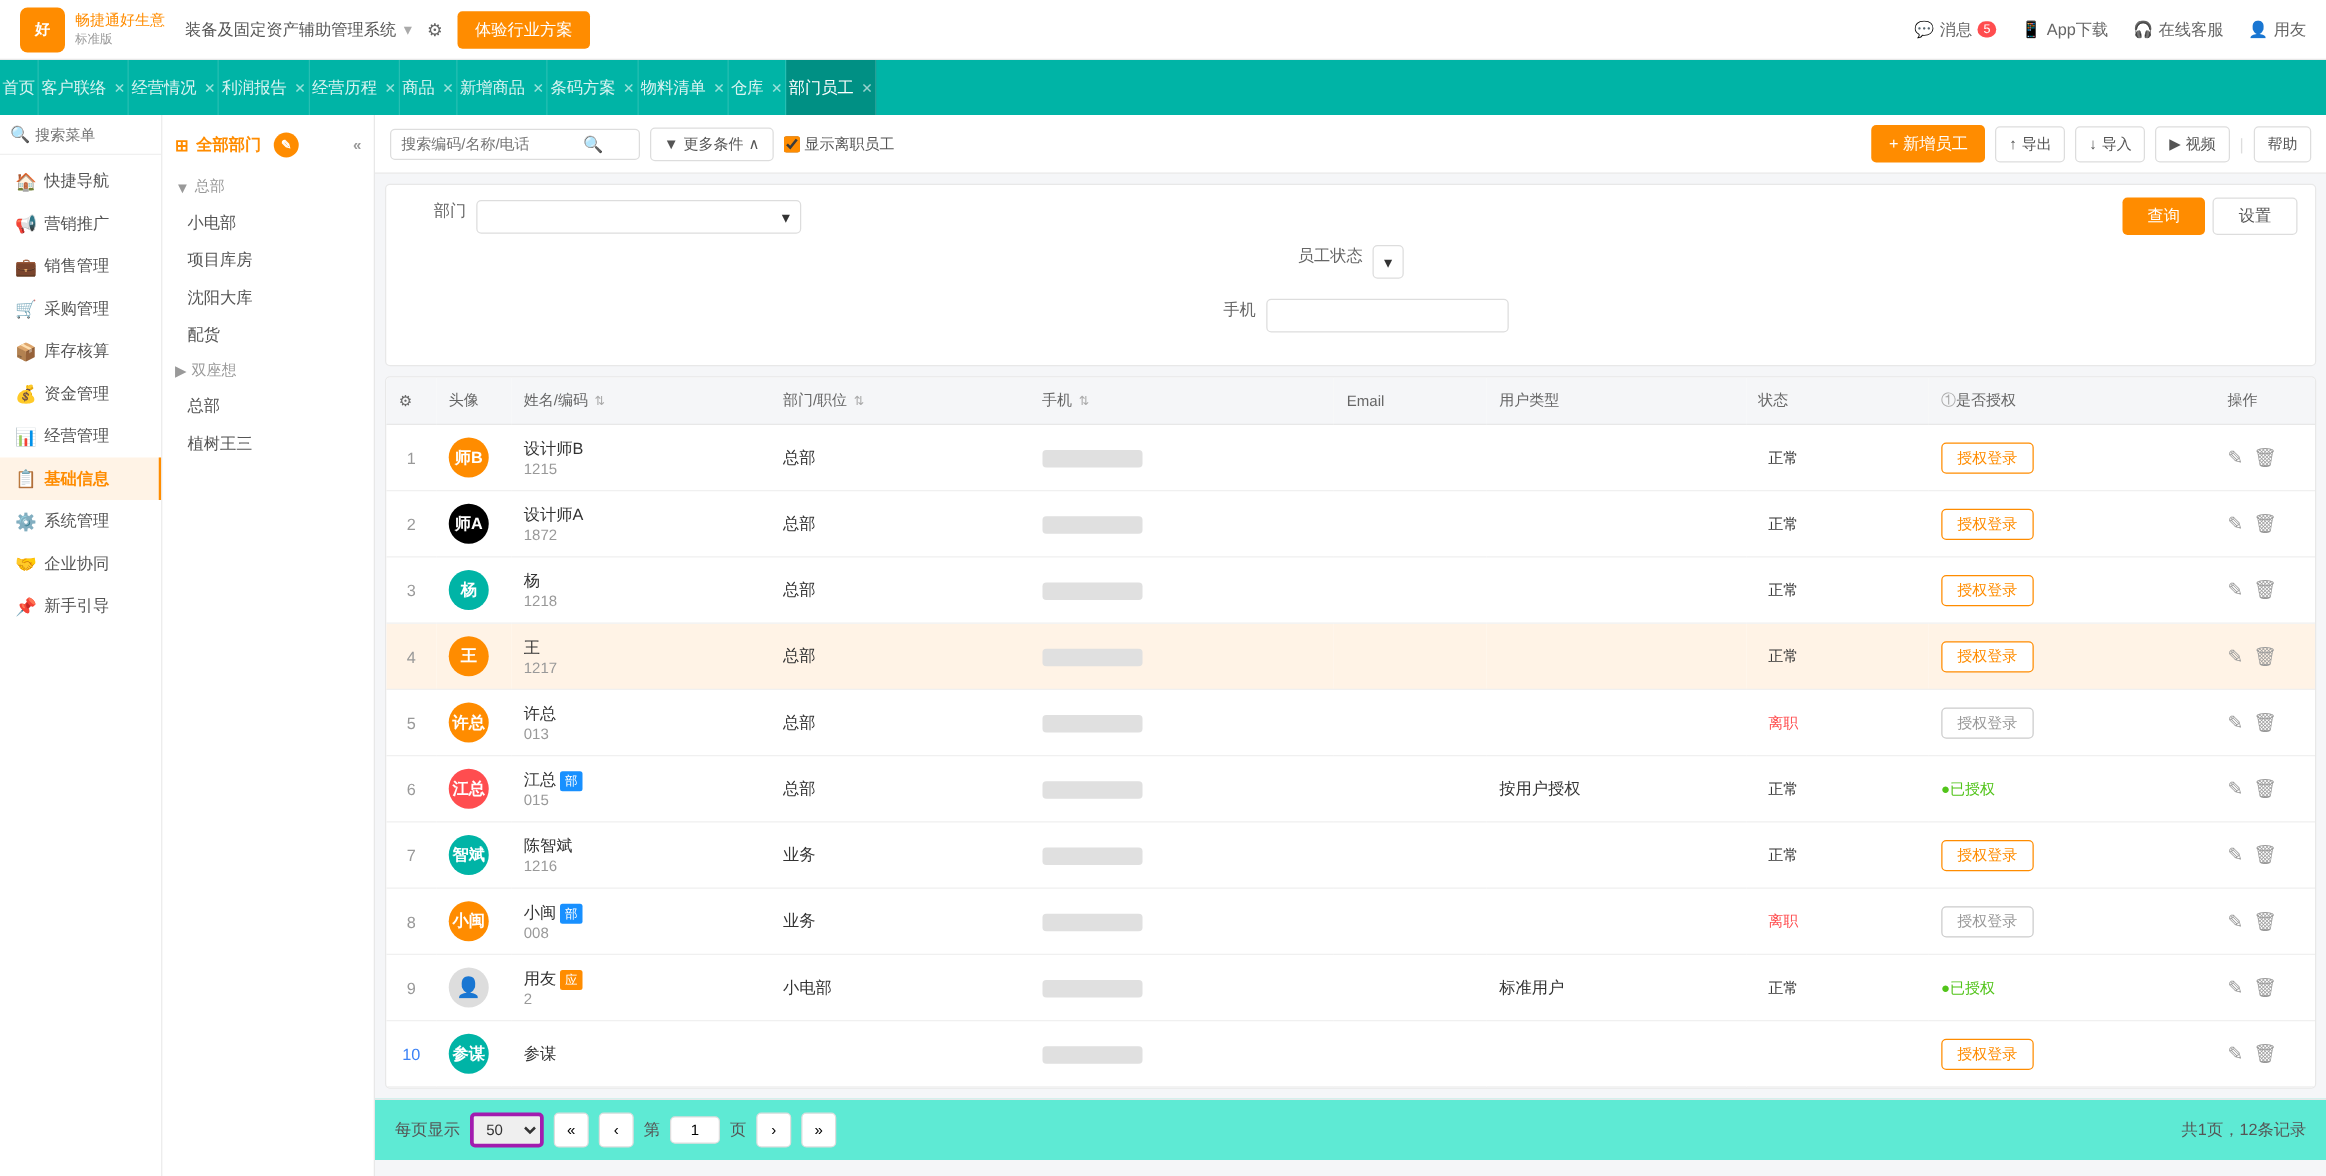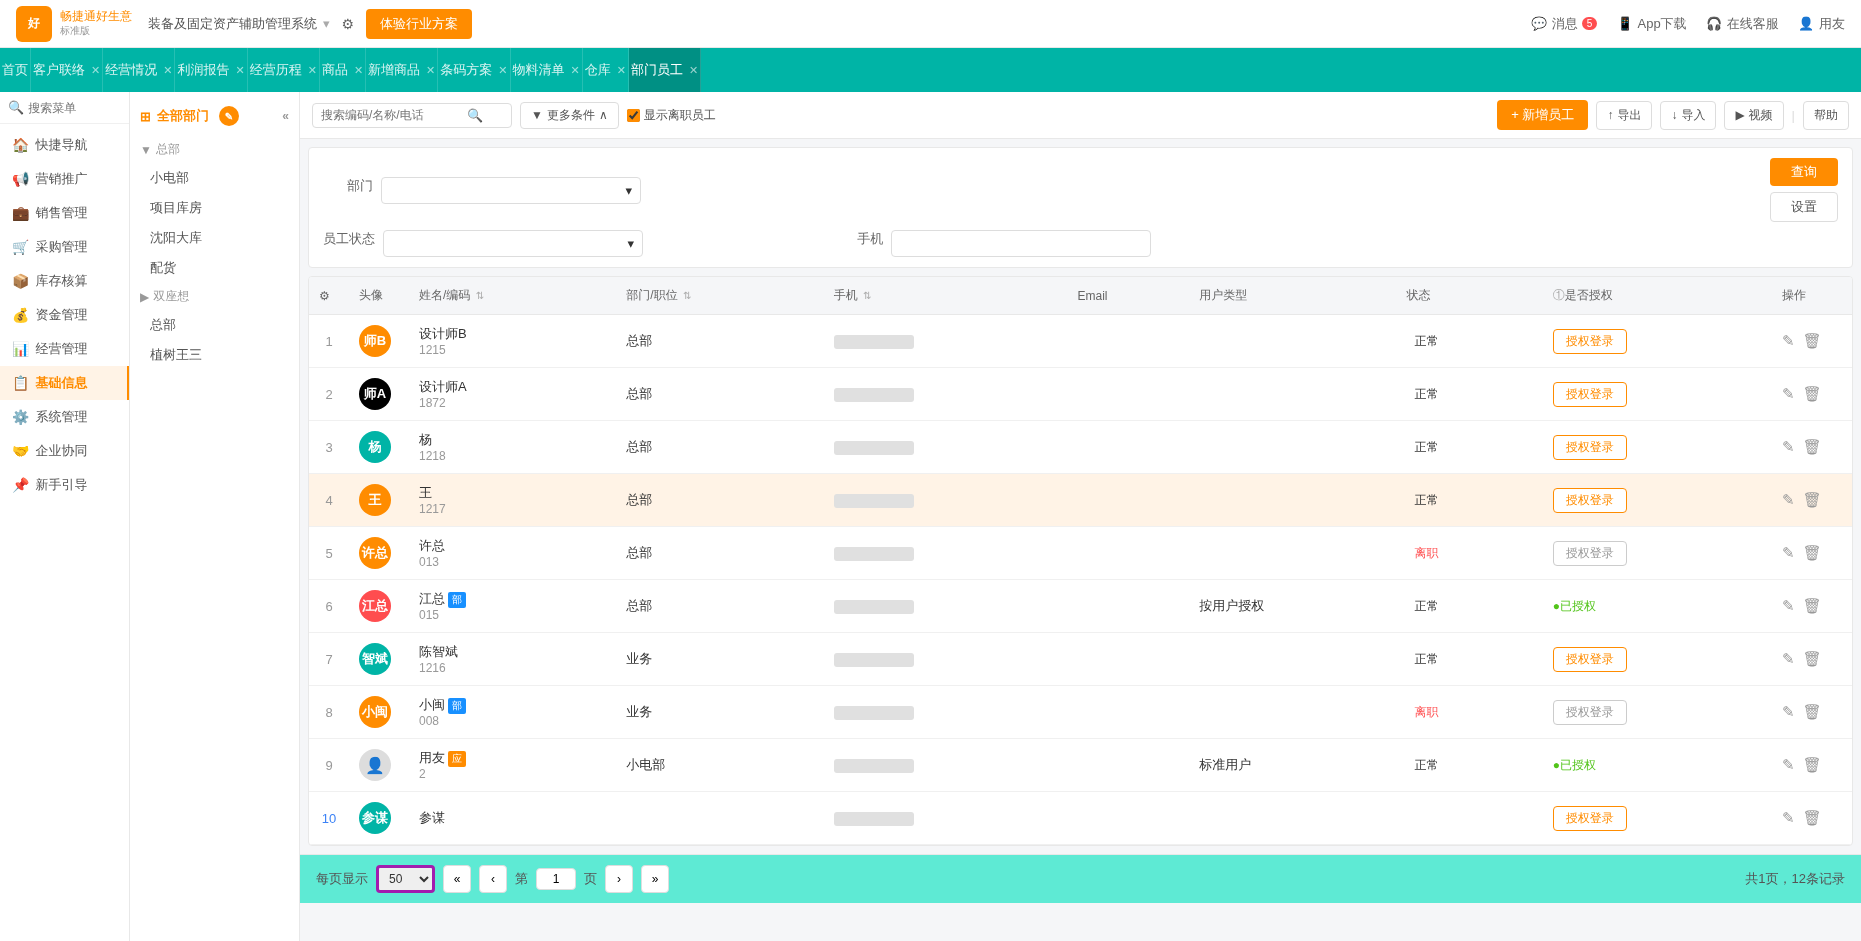--- a/index.html
+++ b/index.html
@@ -160,38 +160,38 @@
     .filter-area {
       background: #fff;
       margin: 8px;
       border-radius: 4px;
       padding: 10px 14px;
       border: 1px solid #e8e8e8;
     }
     .filter-row {
       display: flex; align-items: center; gap: 16px; margin-bottom: 8px;
     }
-    .filter-row:last-child { margin-bottom: 0; }
+    .filter-row:last-child { margin-bottom: 0; flex-direction: column; }
     .filter-field {
       display: flex; align-items: flex-start; gap: 8px; flex: 1;
     }
     .filter-label { color: #666; font-size: 13px; white-space: nowrap; min-width: 50px; text-align: right; }
     .filter-select {
       flex: 1; border: 1px solid #ddd; border-radius: 4px;
       padding: 5px 8px; font-size: 13px; color: #333;
       display: flex; align-items: center; justify-content: space-between; cursor: pointer;
       background: #fff; max-width: 260px;
     }
     .filter-input {
       flex: 1; border: 1px solid #ddd; border-radius: 4px;
       padding: 5px 8px; font-size: 13px; color: #333;
       outline: none; max-width: 260px;
     }
     .filter-actions {
-      display: flex; flex-direction: column; gap: 6px; margin-left: auto;
+      display: flex; flex-direction: row; gap: 6px; margin-left: auto;
     }
     .query-btn {
       background: #ff8c00; color: white; border: none;
       padding: 5px 20px; border-radius: 4px; cursor: pointer; font-size: 13px;
     }
     .setting-btn {
       background: #fff; color: #555; border: 1px solid #ddd;
       padding: 5px 20px; border-radius: 4px; cursor: pointer; font-size: 13px;
     }
 

